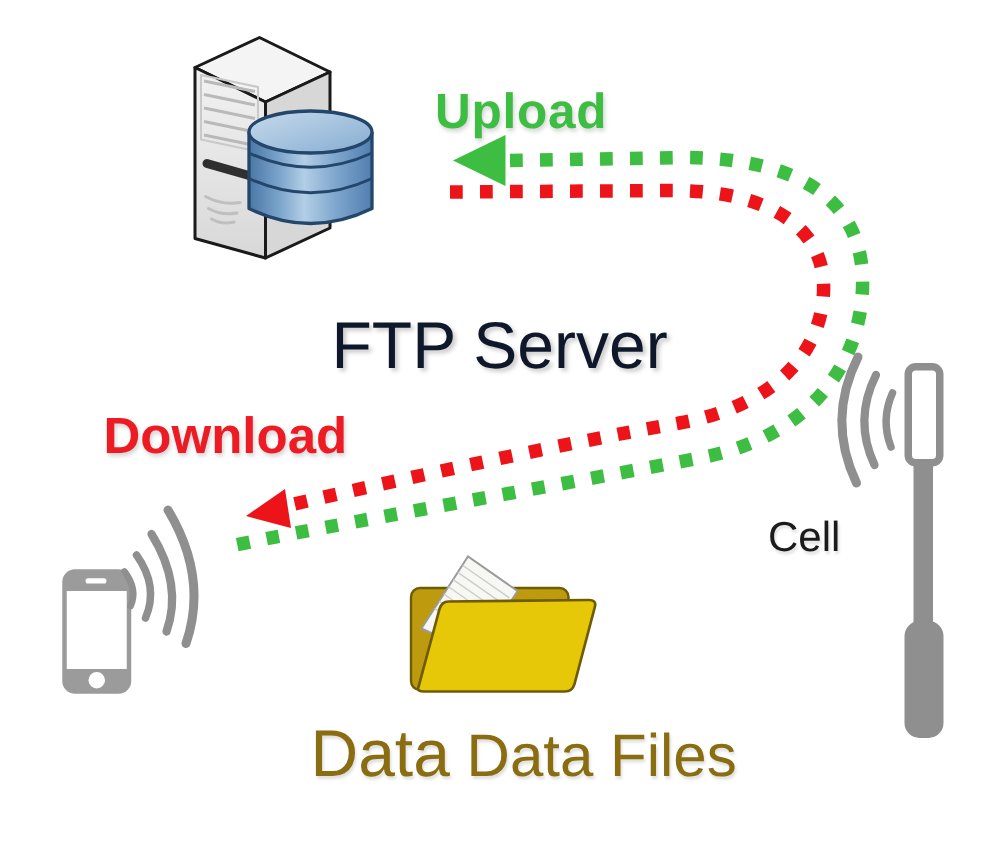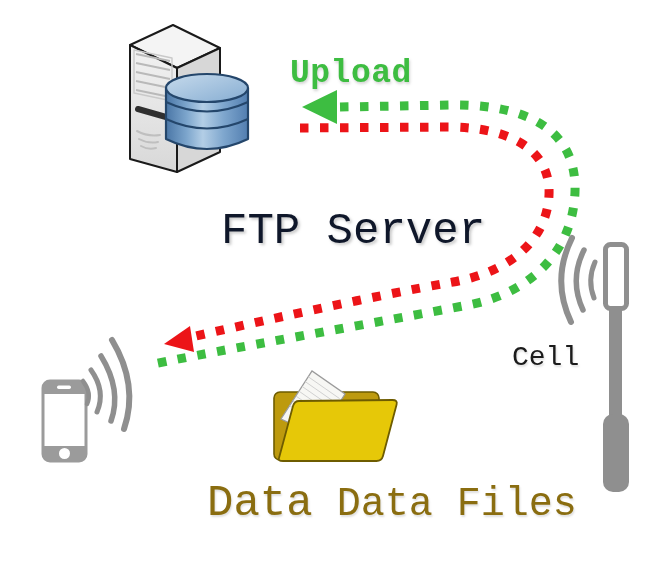--- a/index.html
+++ b/index.html
@@ -1,18 +1,18 @@
 <!DOCTYPE html>
 <html><head>
 <meta charset="utf-8">
 <style>
   html,body{margin:0;padding:0;background:#fff;}
   #stage{
     position:relative;width:668px;height:568px;background:#ffffff;overflow:hidden;
-    font-family:Liberation Mono, monospace;
+    font-family:Liberation Sans, sans-serif;
   }
   #art{position:absolute;left:0;top:0;width:668px;height:568px;}
   .label{position:absolute;white-space:nowrap;line-height:1;}
   .lbl-upload{
     left:290px;top:57px;font-size:33px;font-weight:600;color:#3dbd41;
     text-shadow:1px 2px 3px rgba(130,130,130,.35);letter-spacing:.5px;
   }
   .lbl-free{
     left:234px;top:153px;font-size:37px;font-weight:700;color:#1a1ae6;
     text-shadow:2px 2px 3px rgba(120,120,120,.4);letter-spacing:1px;
@@ -147,16 +147,17 @@
         <path d="M 595 262 Q 587 280 594 298" stroke-width="5"></path>
       </g>
       <rect x="609" y="306" width="13" height="112" fill="#8f8f8f"></rect>
       <rect x="605.5" y="244.5" width="21" height="64" rx="5" fill="#ffffff" stroke="#8f8f8f" stroke-width="5"></rect>
       <rect x="603" y="414" width="26" height="78" rx="10" fill="#8f8f8f"></rect>
     </g>
   </svg>
 
   <div class="label lbl-upload">Upload</div>
   <div class="label lbl-ftp">FTP Server</div>
+  <div class="label lbl-download">Download</div>
   <div class="label lbl-cell">Cell</div>
   <div class="label lbl-files"><span class="big">Data</span><span class="small">&nbsp;<span>Data Files</span></span></div>
 
 </div>
 
 </body></html>

